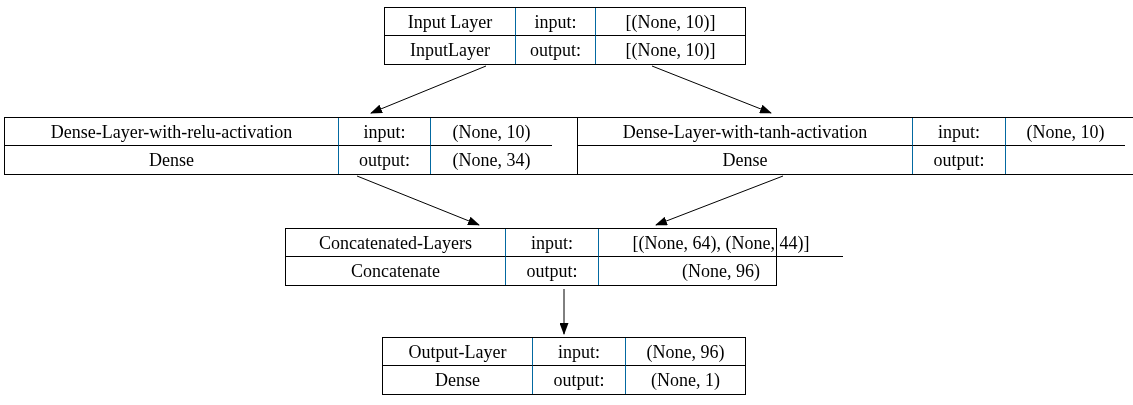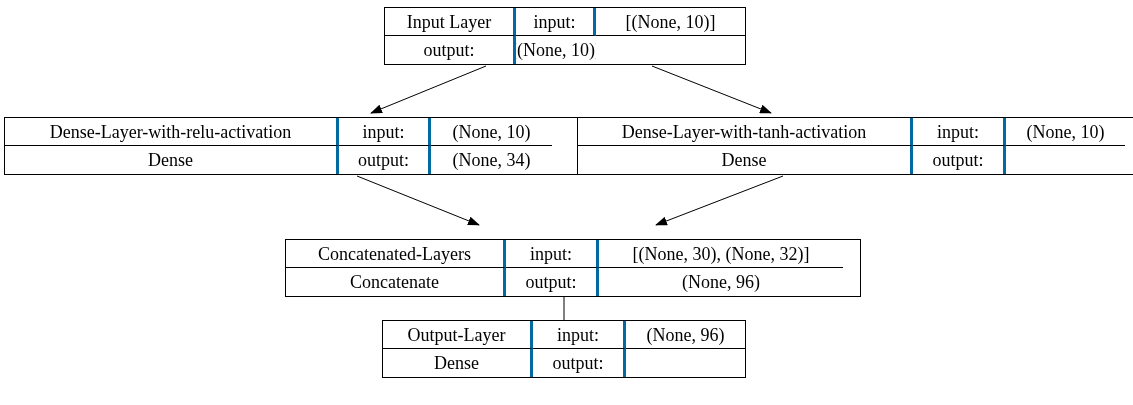--- a/index.html
+++ b/index.html
@@ -36,21 +36,21 @@
     display: flex;
     align-items: center;
     justify-content: center;
     font-size: 18px;
     line-height: 1;
     white-space: nowrap;
     overflow: hidden;
     box-sizing: border-box;
     padding: 0 4px;
   }
-  .br { border-right: 3px solid #0369a1; }
+  .br { border-right: 1px solid #0369a1; }
   .bb { border-bottom: 1px solid #000000; }
 </style>
 </head>
 <body>
 
 <div class="canvas">
 
   <svg class="edges" width="1133" height="405" viewBox="0 0 1133 405">
     <defs>
       <marker id="arrow" markerWidth="12" markerHeight="9" refX="11" refY="4.5" orient="auto" markerUnits="userSpaceOnUse">
@@ -62,20 +62,21 @@
     <line x1="357" y1="176" x2="479" y2="225" stroke="#000000" stroke-width="1" marker-end="url(#arrow)"></line>
     <line x1="783" y1="176" x2="656" y2="225" stroke="#000000" stroke-width="1" marker-end="url(#arrow)"></line>
     <line x1="564" y1="289" x2="564" y2="334" stroke="#000000" stroke-width="1" marker-end="url(#arrow)"></line>
   </svg>
 
   <div class="node" style="left:384px; top:7px; width:362px;">
     <div class="grid" style="grid-template-columns:131px 80px 149px;">
       <div class="cell br bb">Input Layer</div>
       <div class="cell br bb">input:</div>
       <div class="cell bb">[(None, 10)]</div>
+      <div class="cell br">InputLayer</div>
       <div class="cell br">output:</div>
       <div class="cell">[(None, 10)]</div>
     </div>
   </div>
 
   <div class="node" style="left:4px; top:117px; width:584px;">
     <div class="grid" style="grid-template-columns:334px 92px 121px;">
       <div class="cell br bb">Dense-Layer-with-relu-activation</div>
       <div class="cell br bb">input:</div>
       <div class="cell bb">(None, 10)</div>
@@ -88,34 +89,35 @@
   <div class="node" style="left:577px; top:117px; width:650px;">
     <div class="grid" style="grid-template-columns:335px 93px 119px;">
       <div class="cell br bb">Dense-Layer-with-tanh-activation</div>
       <div class="cell br bb">input:</div>
       <div class="cell bb">(None, 10)</div>
       <div class="cell br">Dense</div>
       <div class="cell br">output:</div>
     </div>
   </div>
 
-  <div class="node" style="left:285px; top:239px; width:576px;">
+  <div class="node" style="left:285px; top:228px; width:492px;">
     <div class="grid" style="grid-template-columns:220px 93px 244px;">
       <div class="cell br bb">Concatenated-Layers</div>
       <div class="cell br bb">input:</div>
-      <div class="cell bb">[(None, 30), (None, 32)]</div>
+      <div class="cell bb">[(None, 64), (None, 44)]</div>
       <div class="cell br">Concatenate</div>
       <div class="cell br">output:</div>
       <div class="cell">(None, 96)</div>
     </div>
   </div>
 
-  <div class="node" style="left:382px; top:320px; width:364px;">
+  <div class="node" style="left:382px; top:337px; width:364px;">
     <div class="grid" style="grid-template-columns:150px 93px 119px;">
       <div class="cell br bb">Output-Layer</div>
       <div class="cell br bb">input:</div>
       <div class="cell bb">(None, 96)</div>
       <div class="cell br">Dense</div>
       <div class="cell br">output:</div>
+      <div class="cell">(None, 1)</div>
     </div>
   </div>
 
 </div>
 
 </body></html>

